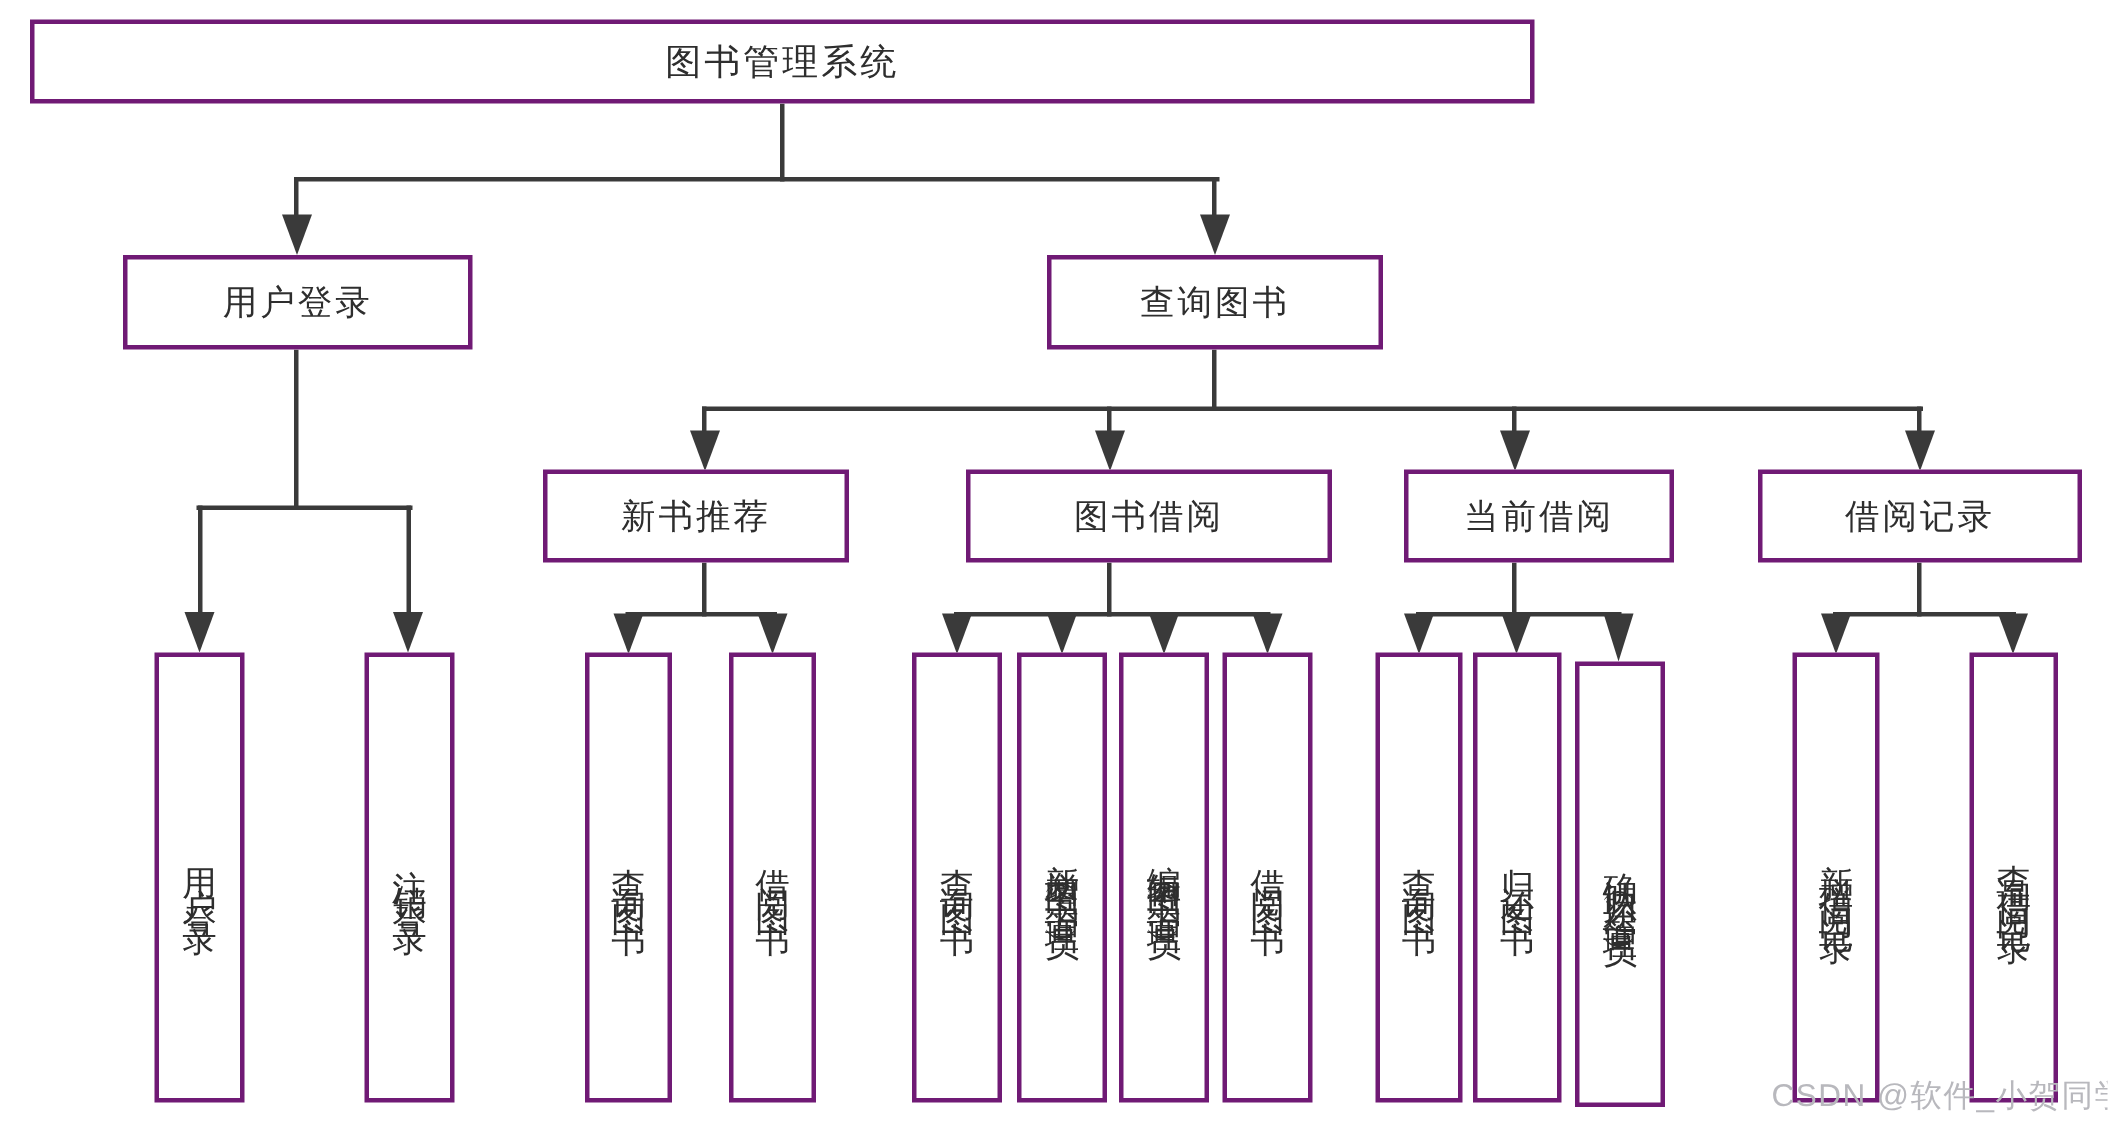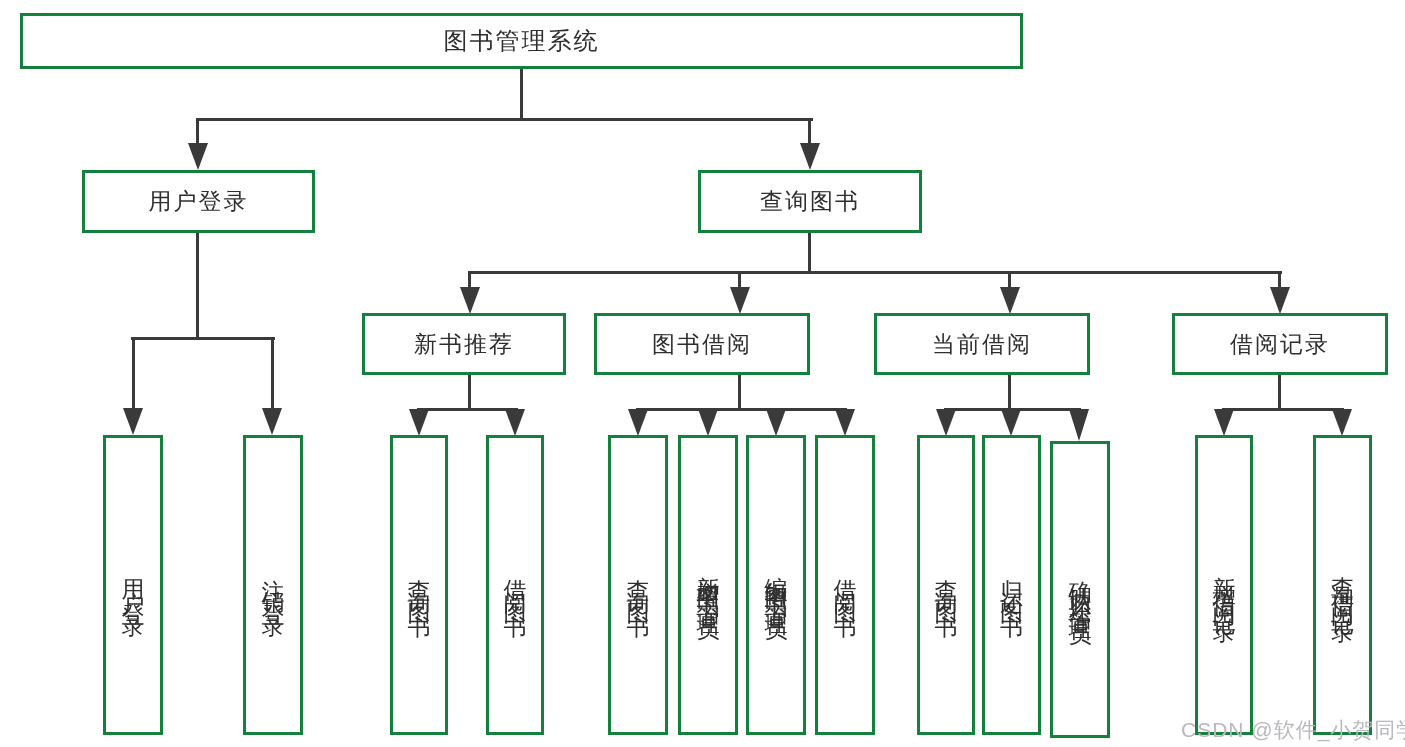--- a/index.html
+++ b/index.html
@@ -1,21 +1,21 @@
 <!DOCTYPE html>
 <html><head>
 <meta charset="utf-8">
 <style>
   html,body{margin:0;padding:0;background:#ffffff;}
   body{width:1405px;height:747px;position:relative;overflow:hidden;
        font-family:"Liberation Sans","DejaVu Sans",sans-serif;color:#2e2e2e;}
   #canvas{position:absolute;left:0;top:0;width:1405px;height:747px;background:#ffffff;}
 
   
-  .node,.leaf{position:absolute;box-sizing:border-box;border:3px solid #15803d;background:#ffffff;
+  .node,.leaf{position:absolute;box-sizing:border-box;border:3px solid #701a75;background:#ffffff;
        display:flex;align-items:center;justify-content:center;}
   .node span{font-size:23px;letter-spacing:2px;color:#2e2e2e;white-space:nowrap;}
   .node.root span{font-size:24px;}
   .leaf span{writing-mode:vertical-rl;text-orientation:mixed;font-size:23px;color:#2e2e2e;line-height:1;}
   .sp4{letter-spacing:12px;}
   .sp6{letter-spacing:9px;}
   .sp9{letter-spacing:6px;}
 
   
   .ln{position:absolute;background:#3a3a3a;display:block;}
@@ -83,24 +83,24 @@
   <div class="node" style="left:82px;top:170px;width:233px;height:63px">
     <span>用户登录</span>
   </div>
   <div class="node" style="left:698px;top:170px;width:224px;height:63px">
     <span>查询图书</span>
   </div>
 
   <div class="node" style="left:362px;top:313px;width:204px;height:62px">
     <span>新书推荐</span>
   </div>
-  <div class="node" style="left:594px;top:313px;width:216px;height:62px">
+  <div class="node" style="left:644px;top:313px;width:244px;height:62px">
     <span>图书借阅</span>
   </div>
-  <div class="node" style="left:874px;top:313px;width:216px;height:62px">
+  <div class="node" style="left:936px;top:313px;width:180px;height:62px">
     <span>当前借阅</span>
   </div>
   <div class="node" style="left:1172px;top:313px;width:216px;height:62px">
     <span>借阅记录</span>
   </div>
 
   <div class="leaf" style="left:103px;top:435px;width:60px;height:300px">
     <span class="sp4">用户登录</span>
   </div>
   <div class="leaf" style="left:243px;top:435px;width:60px;height:300px">

